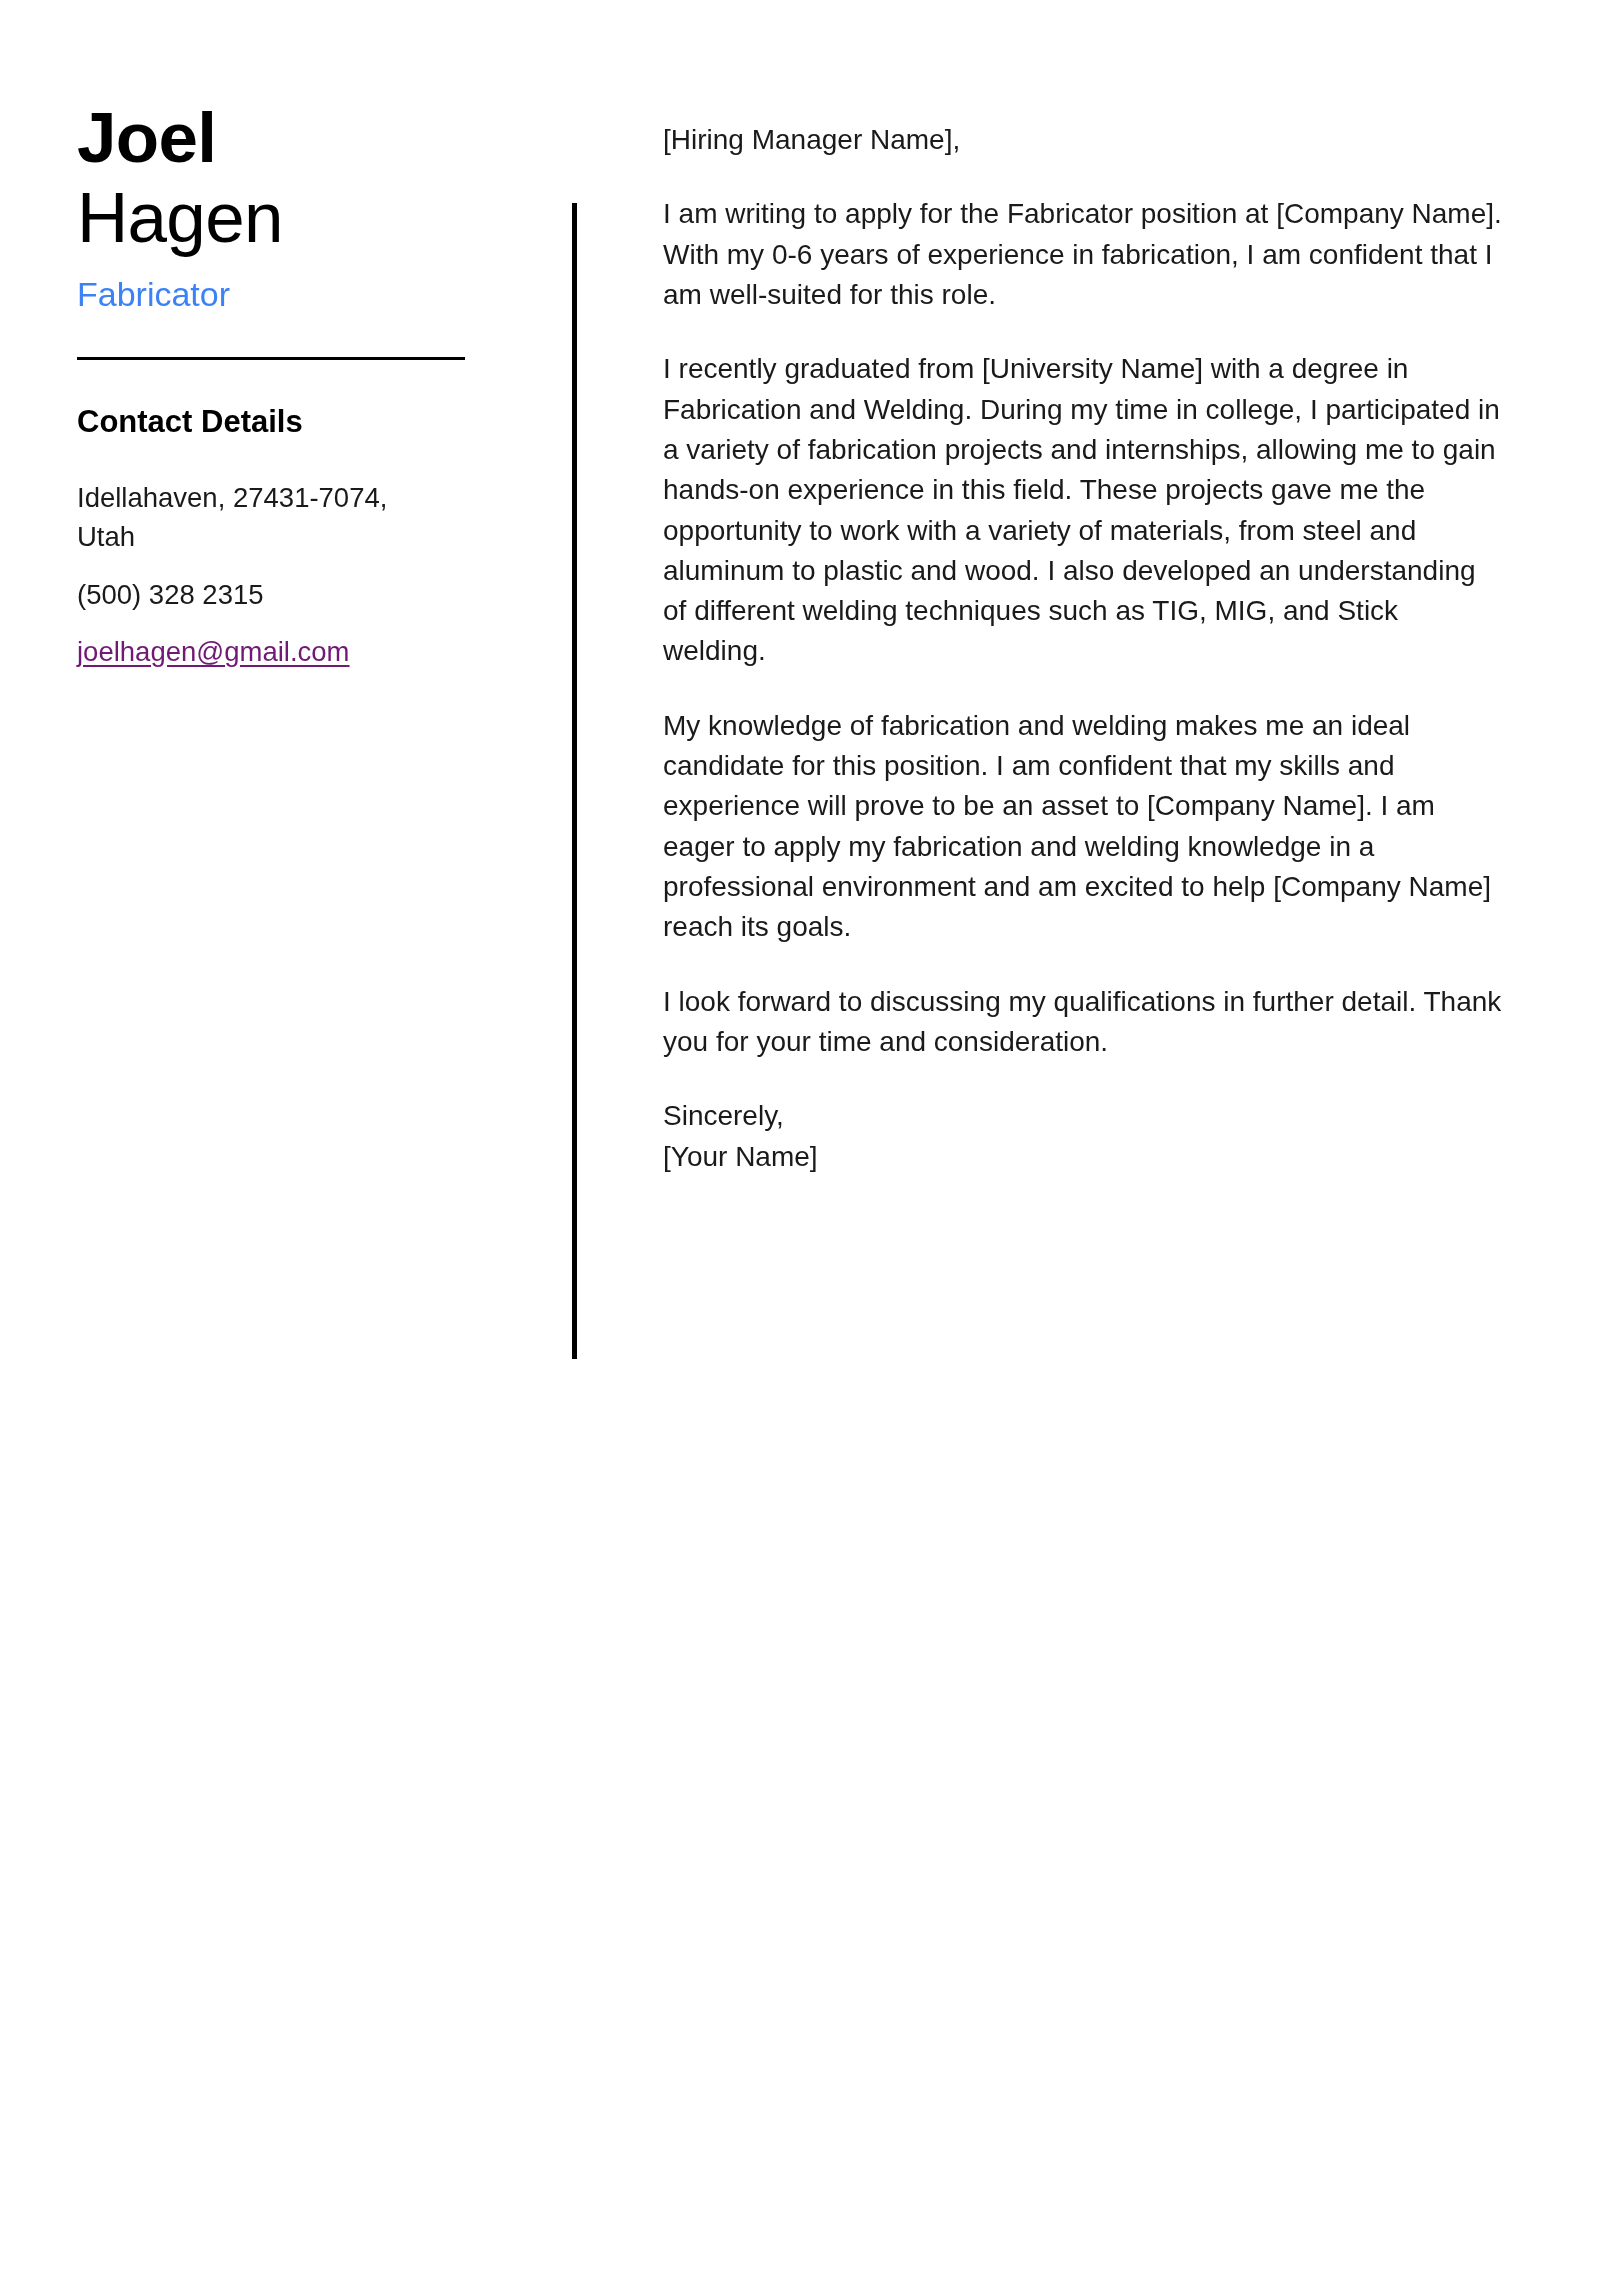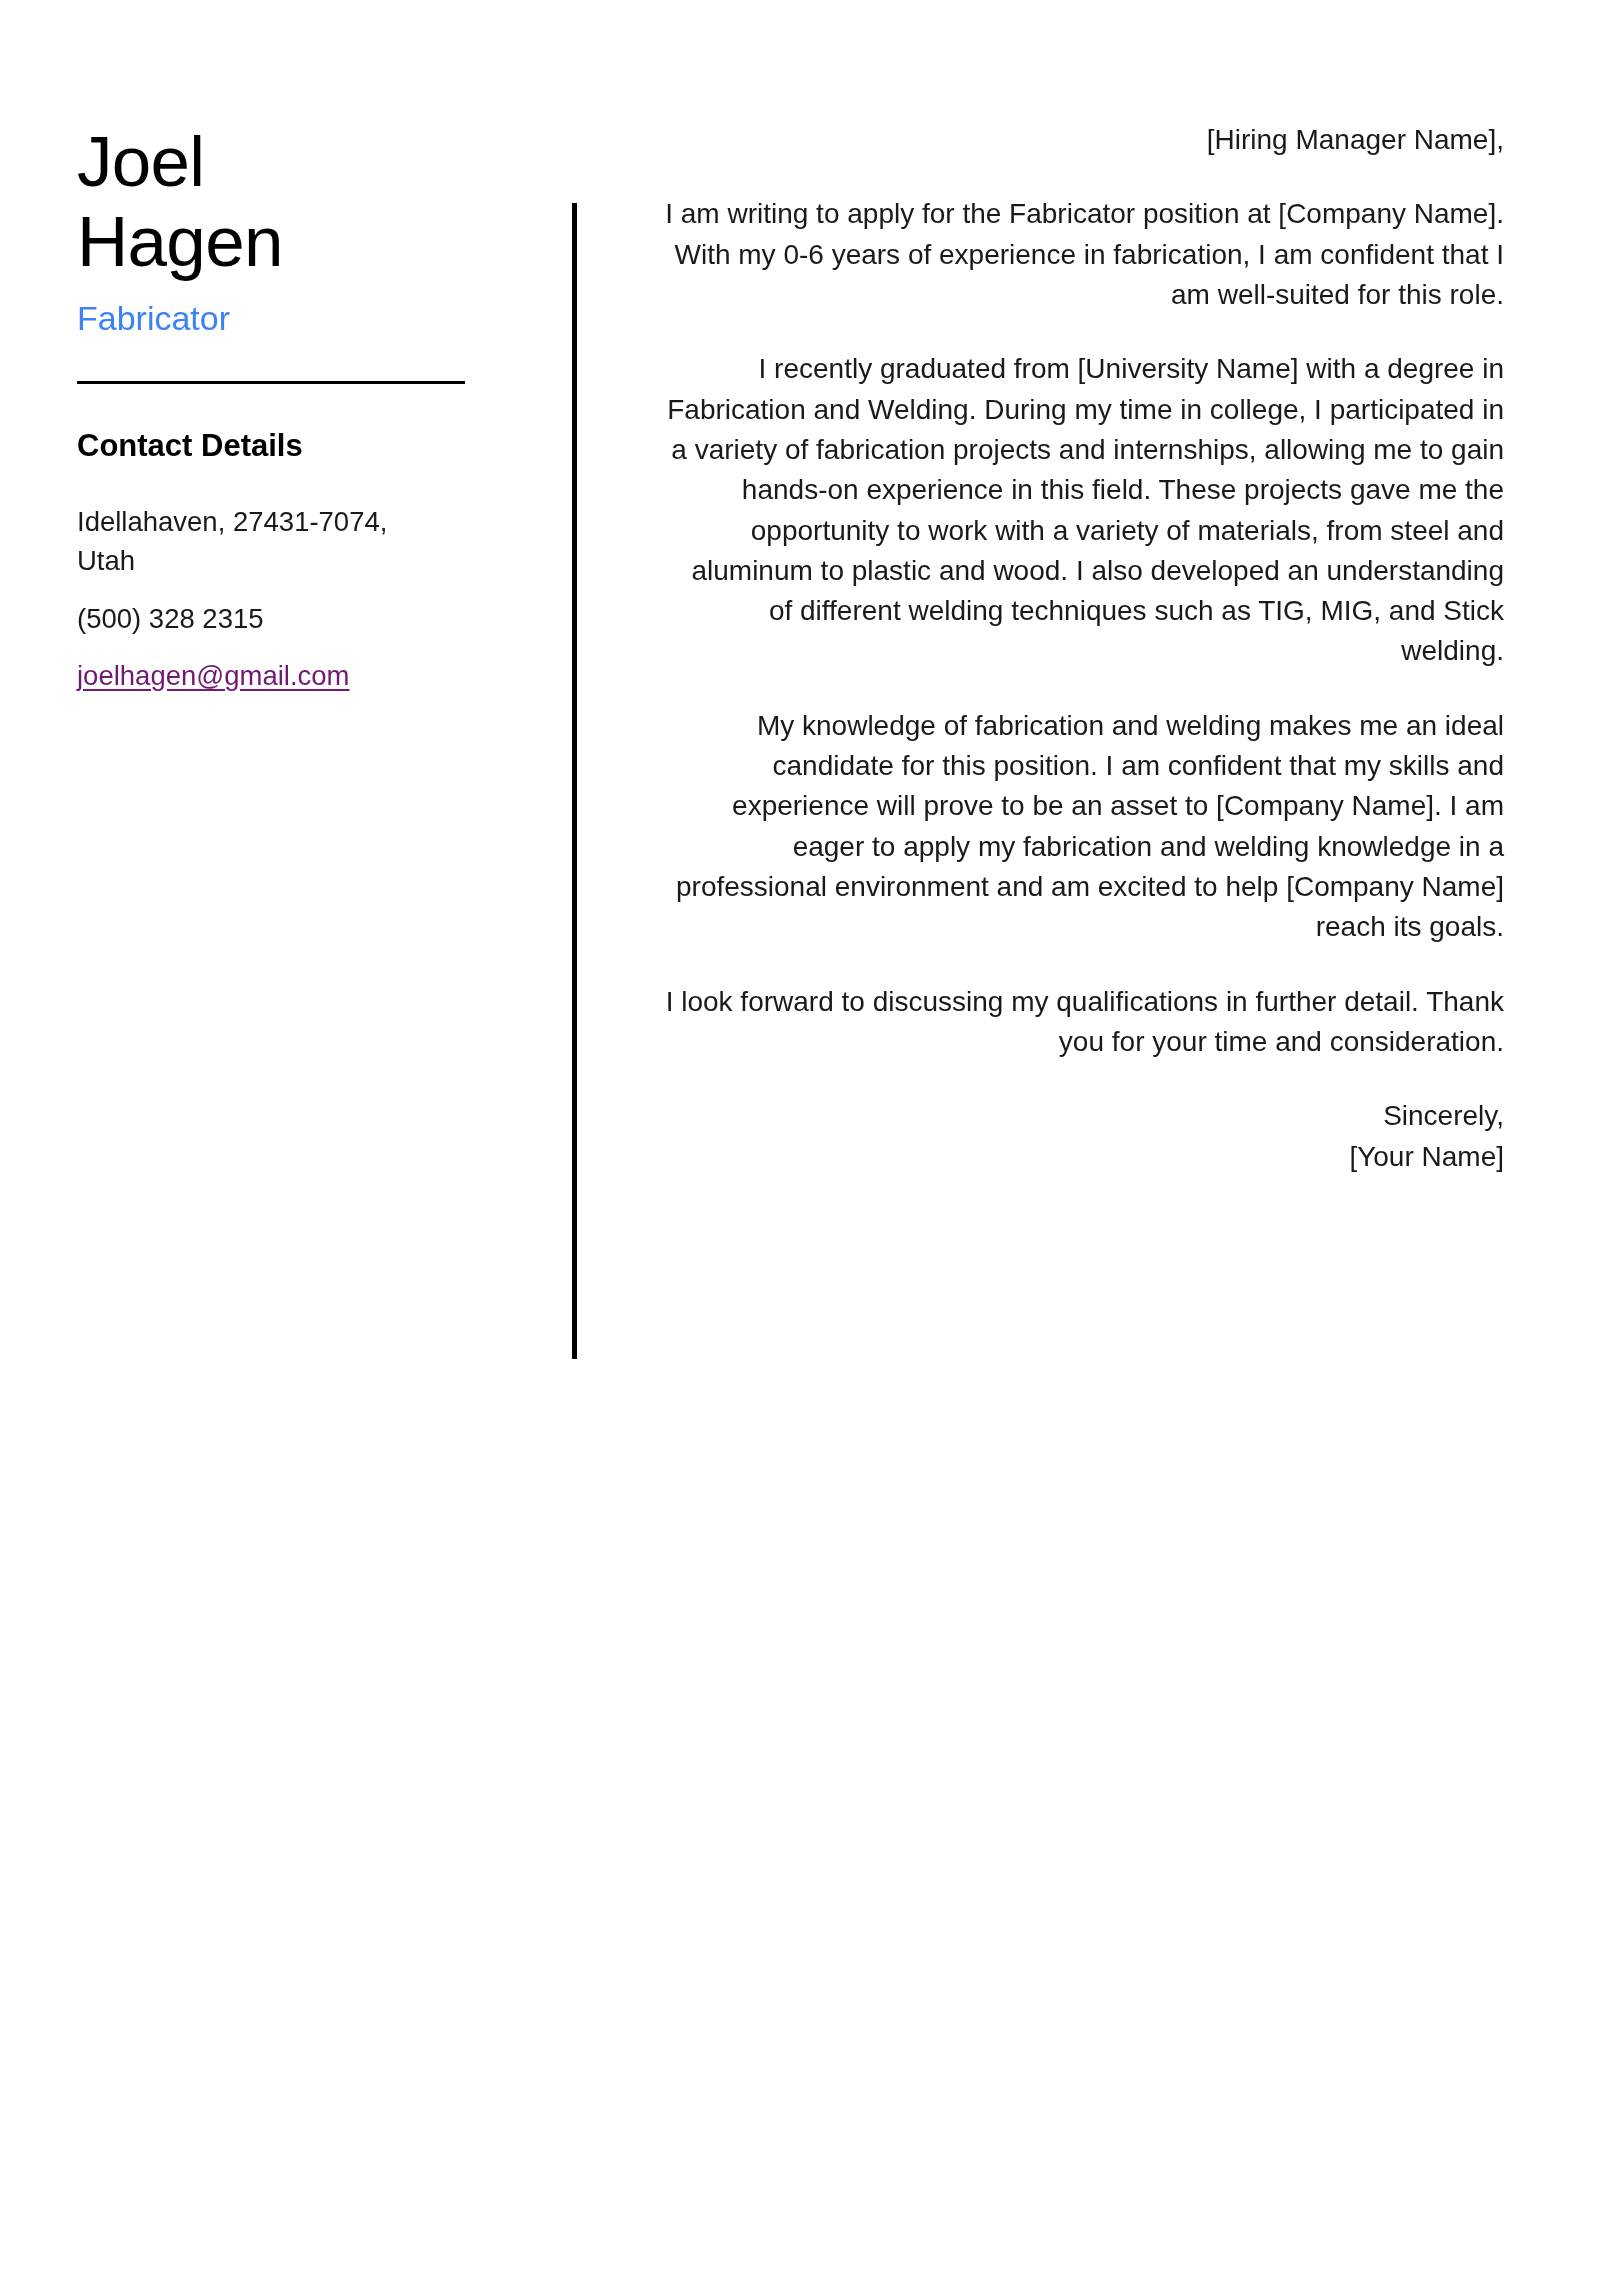--- a/index.html
+++ b/index.html
@@ -33,22 +33,21 @@
   }
   .name-first,
   .name-last {
     display: block;
     font-size: 71px;
     line-height: 1.12;
     letter-spacing: -0.7px;
     color: #000000;
   }
   .name-first {
-    font-weight: 400;
-    margin-top: 24px;
+    font-weight: 700;
   }
   .name-last {
     font-weight: 300;
   }
   .job-title {
     display: block;
     margin-top: 17px;
     font-size: 34px;
     font-weight: 400;
     line-height: 1.2;
@@ -102,21 +101,20 @@
     left: 663px;
     top: 120px;
     width: 841px;
   }
   .letter p {
     margin: 0 0 34px 0;
     font-size: 28px;
     font-weight: 400;
     line-height: 1.44;
     color: #1a1a1a;
-    text-align: right;
   }
   .letter p:last-child {
     margin-bottom: 12px;
   }
   .signoff {
     margin: 0;
   }
   .signoff-line {
     display: block;
     font-size: 28px;

